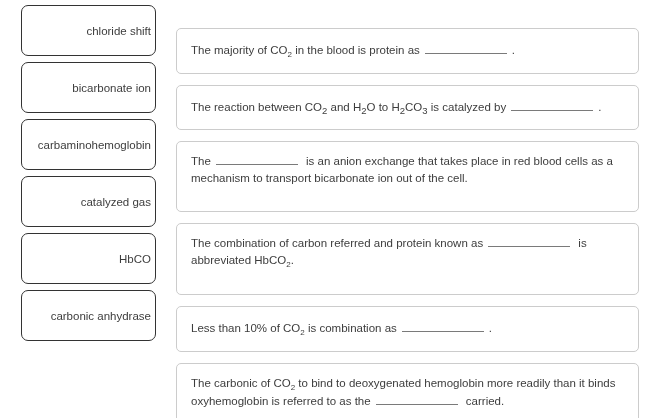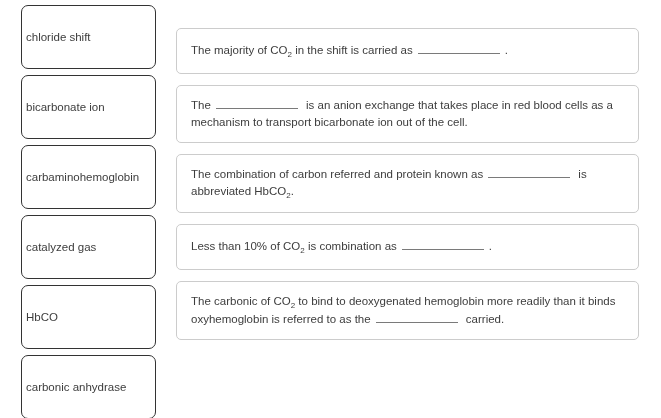--- a/index.html
+++ b/index.html
@@ -24,28 +24,28 @@
   
   .terms-column {
     position: absolute;
     left: 21px;
     top: 5px;
     width: 135px;
   }
   .term-tile {
     box-sizing: border-box;
     width: 135px;
-    height: 64px;
+    height: 51px;
     margin-bottom: 6px;
     border: 1px solid #333333;
     border-radius: 7px;
     background: #ffffff;
     display: flex;
     align-items: center;
-    justify-content: flex-start;
+    justify-content: flex-end;
     text-align: center;
     cursor: move;
   }
   .term-tile-label {
     font-size: 11.5px;
     line-height: 14px;
     color: #3d3d3d;
     padding: 0 4px;
     white-space: nowrap;
   }
@@ -65,21 +65,21 @@
     background: #ffffff;
     margin-bottom: 11px;
     padding: 13px 14px 13px 14px;
     min-height: 44px;
     display: flex;
     align-items: center;
   }
   .prompt-card.two-line {
     min-height: 50px;
     padding-top: 11px;
-    padding-bottom: 11px;
+    padding-bottom: 24px;
     align-items: flex-end;
   }
   .prompt-text {
     font-size: 11.5px;
     line-height: 17px;
     color: #3d3d3d;
   }
   .prompt-text sub {
     font-size: 8px;
     vertical-align: baseline;
@@ -121,21 +121,24 @@
       <div class="term-tile">
         <span class="term-tile-label">HbCO</span>
       </div>
       <div class="term-tile">
         <span class="term-tile-label">carbonic anhydrase</span>
       </div>
     </div>
 
   <div class="prompts-column" id="prompts-column">
       <div class="prompt-card">
-        <div class="prompt-text"><span>The majority of CO</span><sub>2</sub><span> in the shift is carried as</span><span class="blank"></span><span>.</span></div>
+        <div class="prompt-text"><span>The majority of CO</span><sub>2</sub><span> in the blood is protein as</span><span class="blank"></span><span>.</span></div>
+      </div>
+      <div class="prompt-card">
+        <div class="prompt-text"><span>The reaction between CO</span><sub class="deep">2</sub><span> and H</span><sub class="deep">2</sub><span>O to H</span><sub class="deep">2</sub><span>CO</span><sub class="deep">3</sub><span> is catalyzed by</span><span class="blank"></span><span>.</span></div>
       </div>
       <div class="prompt-card two-line">
         <div class="prompt-text"><span>The</span><span class="blank"></span><span> is an anion exchange that takes place in red blood cells as a mechanism to transport bicarbonate ion out of the cell.</span></div>
       </div>
       <div class="prompt-card two-line">
         <div class="prompt-text"><span>The combination of carbon referred and protein known as</span><span class="blank"></span><span> is abbreviated HbCO</span><sub>2</sub><span>.</span></div>
       </div>
       <div class="prompt-card">
         <div class="prompt-text"><span>Less than 10% of CO</span><sub>2</sub><span> is combination as</span><span class="blank"></span><span>.</span></div>
       </div>

